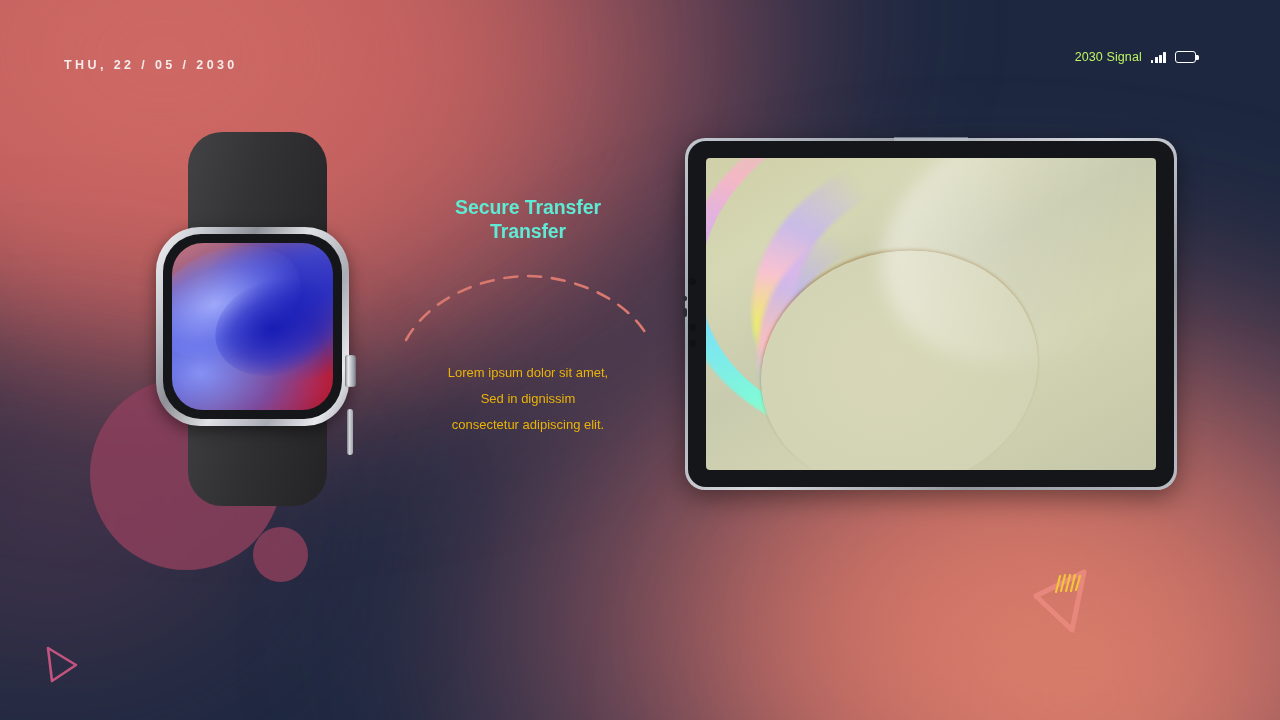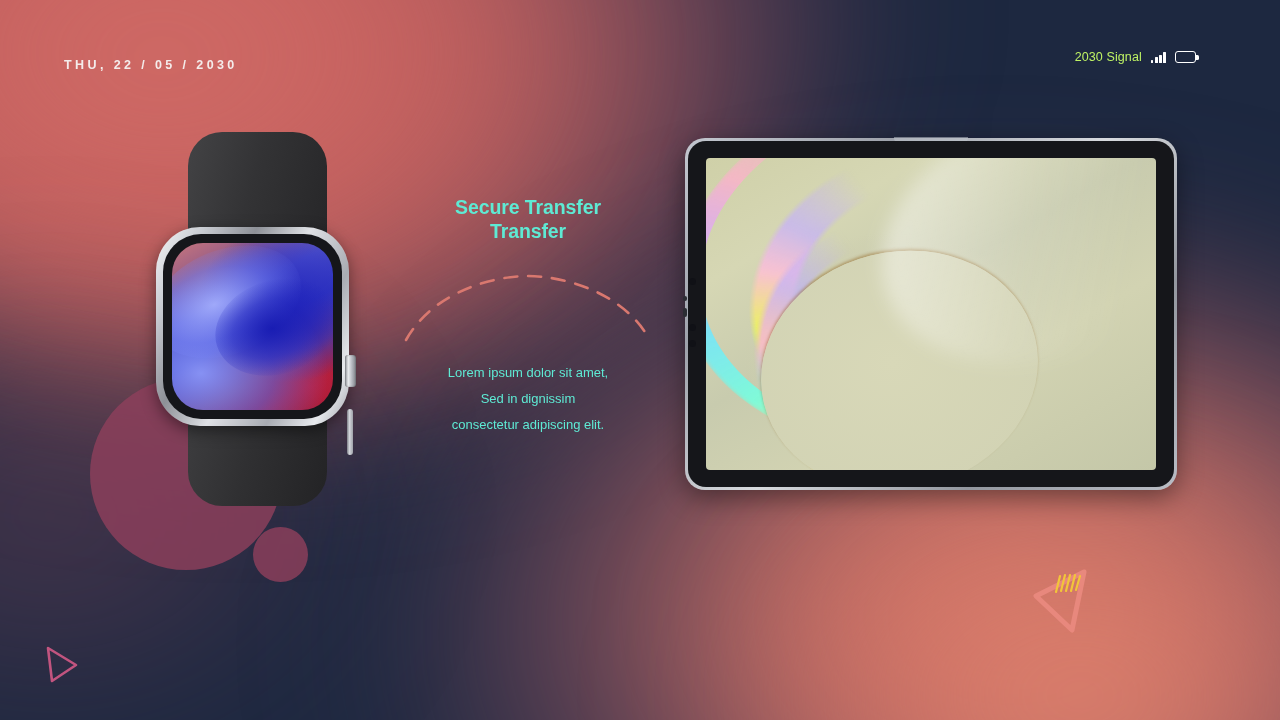--- a/index.html
+++ b/index.html
@@ -110,21 +110,21 @@
     text-align:center;
   }
   .section-title {
     font-size:19.5px; font-weight:bold; color:#5eead4;
     line-height:1.21; letter-spacing:-0.1px;
   }
   .arc-wrap { position:absolute; left:400px; top:272px; width:256px; height:75px; }
   .body-copy {
     position:absolute; left:398px; top:360px; width:260px;
     text-align:center;
-    font-size:13px; line-height:1.99; color:#5eead4;
+    font-size:13px; line-height:1.99; color:#eab308;
   }
 
   
   .headline {
     position:absolute; left:310px; top:525px; width:690px;
     text-align:center;
     font-size:41px; font-weight:bold; color:#ffffff;
     line-height:1.27; letter-spacing:-0.4px;
   }
 

